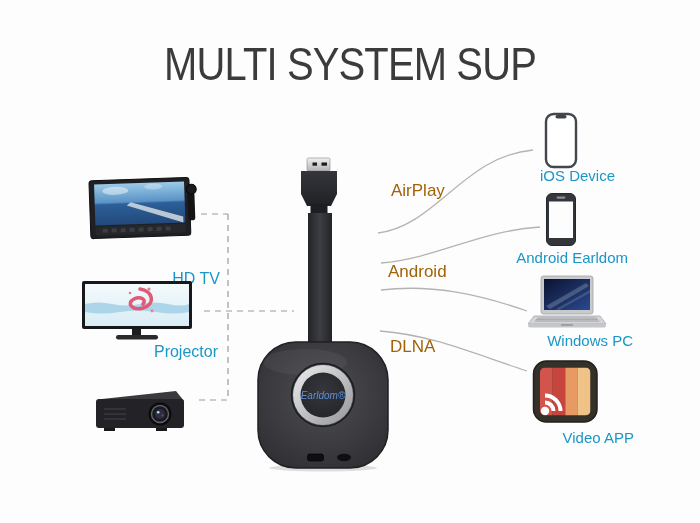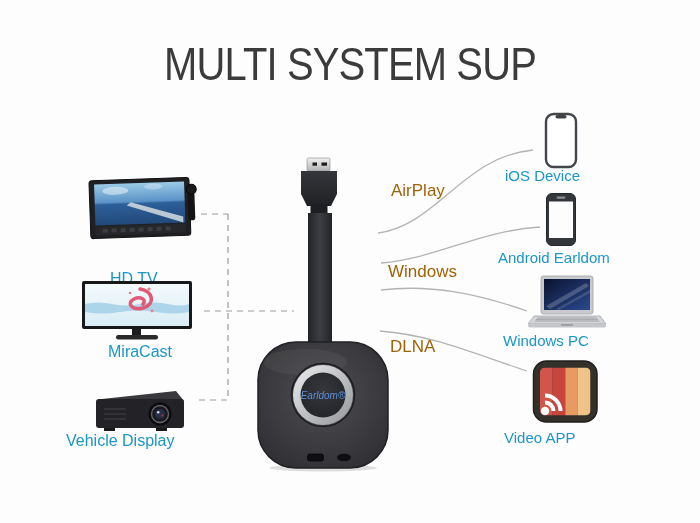--- a/index.html
+++ b/index.html
@@ -6,21 +6,21 @@
   .stage {
     position:relative; width:700px; height:523px; overflow:hidden;
     background:#fdfdfd; font-family:"Liberation Sans", sans-serif;text-decoration:underline;
   }
   .title {
     position:absolute; top:36px; left:0; width:700px; text-align:center;
     font-size:47px; color:#3b3b3b; letter-spacing:-1px; white-space:nowrap;
     transform:scaleX(.85); transform-origin:center;
   }
   .abs { position:absolute; }
-  .dev-label { position:absolute; color:#1a96c8; text-align:left; font-size:16px; }
+  .dev-label { position:absolute; color:#1a96c8; text-align:right; font-size:16px; }
   .dev-label.small { font-size:15px; }
   .proto-label { position:absolute; color:#a16207; font-size:17px; }
   svg.connectors { position:absolute; left:0; top:0; }
   svg { display:block; }
 </style>
 </head>
 <body>
 
 <div class="stage">
 
@@ -83,39 +83,38 @@
     <rect x="2" y="0" width="110" height="48" rx="2" fill="#17181a"></rect>
     <rect x="5" y="3" width="104" height="42" fill="url(#prscr)"></rect>
     <path d="M5,23 Q18,20 32,23 T60,23 T88,23 T109,23 L109,31 Q94,34 76,31 T40,31 T5,31 Z" fill="#a6d2e8" opacity="0.9"></path>
     <path d="M60,8 C73,10 76,23 63,27 C52,30 46,22 54,18 C60,15 67,18 63,23" fill="none" stroke="#e05a78" stroke-width="3.6" stroke-linecap="round"></path>
     <circle cx="69" cy="8" r="1.6" fill="#e87b90"></circle>
     <circle cx="50" cy="12" r="1.3" fill="#e87b90"></circle>
     <circle cx="72" cy="30" r="1.4" fill="#e87b90"></circle>
     <rect x="52" y="48" width="9" height="6" fill="#1d1d1f"></rect>
     <rect x="36" y="54" width="42" height="4.5" rx="2.2" fill="#2a2a2d"></rect>
   </svg>
-  <div class="dev-label" style="left:108px; top:343px; width:110px;">MiraCast</div>
+  <div class="dev-label" style="left:108px; top:343px; width:110px;">Projector</div>
 
   <svg class="abs" style="left:86px; top:387px;" width="108" height="50" viewBox="0 0 108 50">
     <polygon points="16,12 90,4 98,14 10,14" fill="#3a3a3e"></polygon>
     <rect x="10" y="12" width="88" height="29" rx="3" fill="#232327"></rect>
     <g stroke="#3c3c40" stroke-width="1.4">
       <line x1="18" y1="22" x2="40" y2="22"></line>
       <line x1="18" y1="27" x2="40" y2="27"></line>
       <line x1="18" y1="32" x2="40" y2="32"></line>
     </g>
     <circle cx="74" cy="27" r="11.5" fill="#0c0c0e"></circle>
     <circle cx="74" cy="27" r="8.5" fill="#1a1a1e" stroke="#63636a" stroke-width="1.4"></circle>
     <circle cx="74" cy="27" r="5" fill="#273049"></circle>
     <circle cx="72.2" cy="25.2" r="1.3" fill="#cdd6e8"></circle>
     <circle cx="76.5" cy="28.5" r="1" fill="#b03a3a"></circle>
     <rect x="18" y="41" width="11" height="3" fill="#19191b"></rect>
     <rect x="70" y="41" width="11" height="3" fill="#19191b"></rect>
   </svg>
-  <div class="dev-label" style="left:66px; top:432px; width:150px;">Vehicle Display</div>
 
   <svg class="abs" style="left:255px; top:154px;" width="140" height="318" viewBox="0 0 140 318">
     <defs>
       <linearGradient id="metal" x1="0" y1="0" x2="0" y2="1">
         <stop offset="0" stop-color="#f0f0f0"></stop>
           <stop offset="1" stop-color="#b3b3b5"></stop>
       </linearGradient>
       <linearGradient id="housing" x1="0" y1="0" x2="0" y2="1">
         <stop offset="0" stop-color="#35363b"></stop>
           <stop offset="1" stop-color="#202124"></stop>
@@ -154,21 +153,21 @@
     <circle cx="68" cy="241" r="31.5" fill="none" stroke="#1d1d20" stroke-width="1.5"></circle>
     <circle cx="68" cy="241" r="30" fill="url(#ringg)"></circle>
     <circle cx="68" cy="241" r="22.5" fill="url(#innerg)"></circle>
     <text x="68" y="245" text-anchor="middle" font-size="10" font-style="italic" fill="#5e8fd9" font-family="Liberation Sans, sans-serif">Earldom®</text>
 
     <rect x="52.5" y="300" width="16" height="7" rx="2" fill="#0f0f11" stroke="#000000" stroke-width="0.6"></rect>
     <ellipse cx="89" cy="303.5" rx="7" ry="3.8" fill="#0f0f11"></ellipse>
   </svg>
 
   <div class="proto-label" style="left:391px; top:181px;">AirPlay</div>
-  <div class="proto-label" style="left:388px; top:262px;">Windows</div>
+  <div class="proto-label" style="left:388px; top:262px;">Android</div>
   <div class="proto-label" style="left:390px; top:337px;">DLNA</div>
 
   <svg class="abs" style="left:544px; top:112px;" width="34" height="57" viewBox="0 0 34 57">
     <rect x="2" y="2" width="30" height="53" rx="7.5" fill="#ffffff" stroke="#43464b" stroke-width="2.4"></rect>
     <rect x="11.5" y="3" width="11" height="3.6" rx="1.8" fill="#3f4246"></rect>
   </svg>
   <div class="dev-label small" style="left:505px; top:167px; width:110px;">iOS Device</div>
 
   <svg class="abs" style="left:545px; top:192px;" width="32" height="55" viewBox="0 0 32 55">
     <rect x="1.5" y="1.5" width="29" height="52" rx="5.5" fill="#33373c" stroke="#24272b"></rect>

